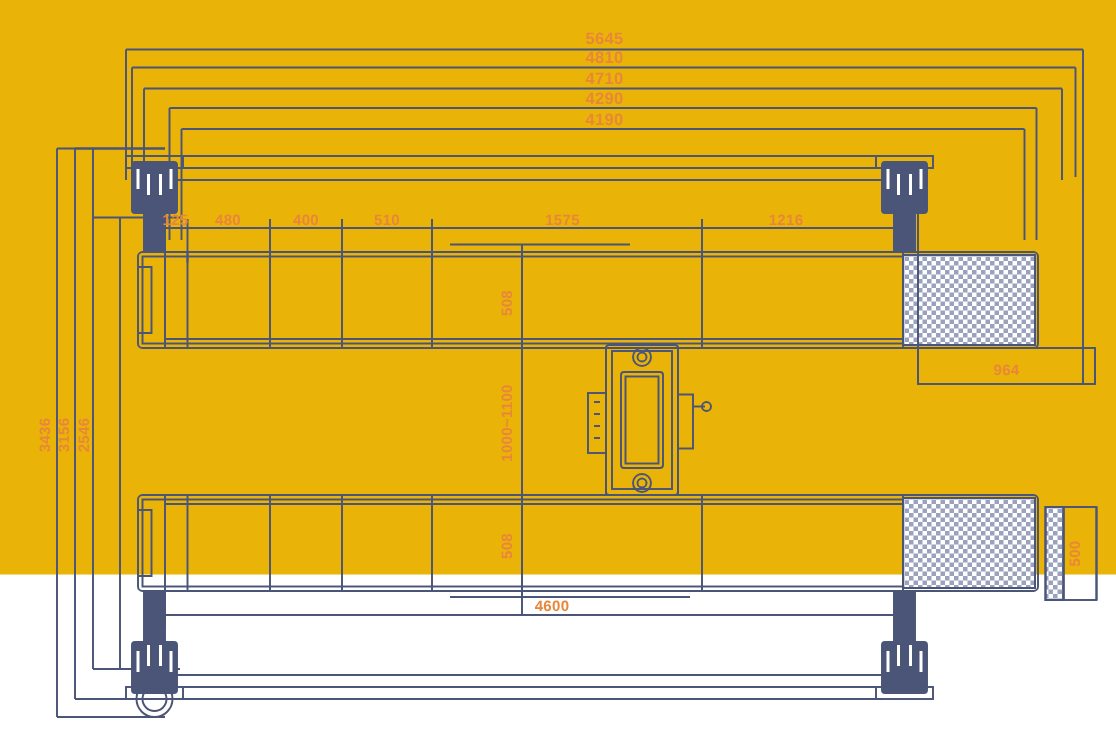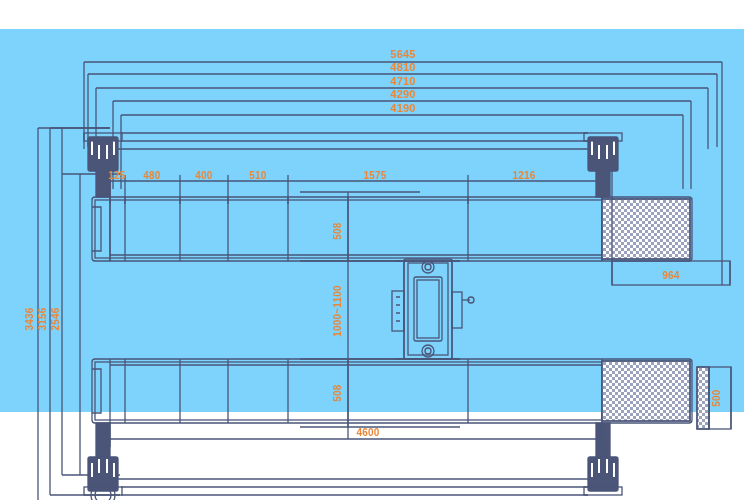--- a/index.html
+++ b/index.html
@@ -1,20 +1,20 @@
 <!DOCTYPE html>
 <html><head>
 <meta charset="utf-8">
 <style>
   html,body{margin:0;padding:0;background:#ffffff;}
   body{
     width:744px;height:500px;overflow:hidden;
     font-family:"Liberation Sans", sans-serif;
   }
-  #stage{position:relative;width:744px;height:383px;background:#7dd3fc;margin-top:29px;}
+  #stage{position:relative;width:744px;height:383px;background:#eab308;}
   svg{display:block;}
   .dimtext{
     font-family:"Liberation Sans", sans-serif;
     font-size:11px;
     fill:#e8873a;
     font-weight:600;
     letter-spacing:.2px;
   }
   .dimtext.small{font-size:10px;}
 </style>

